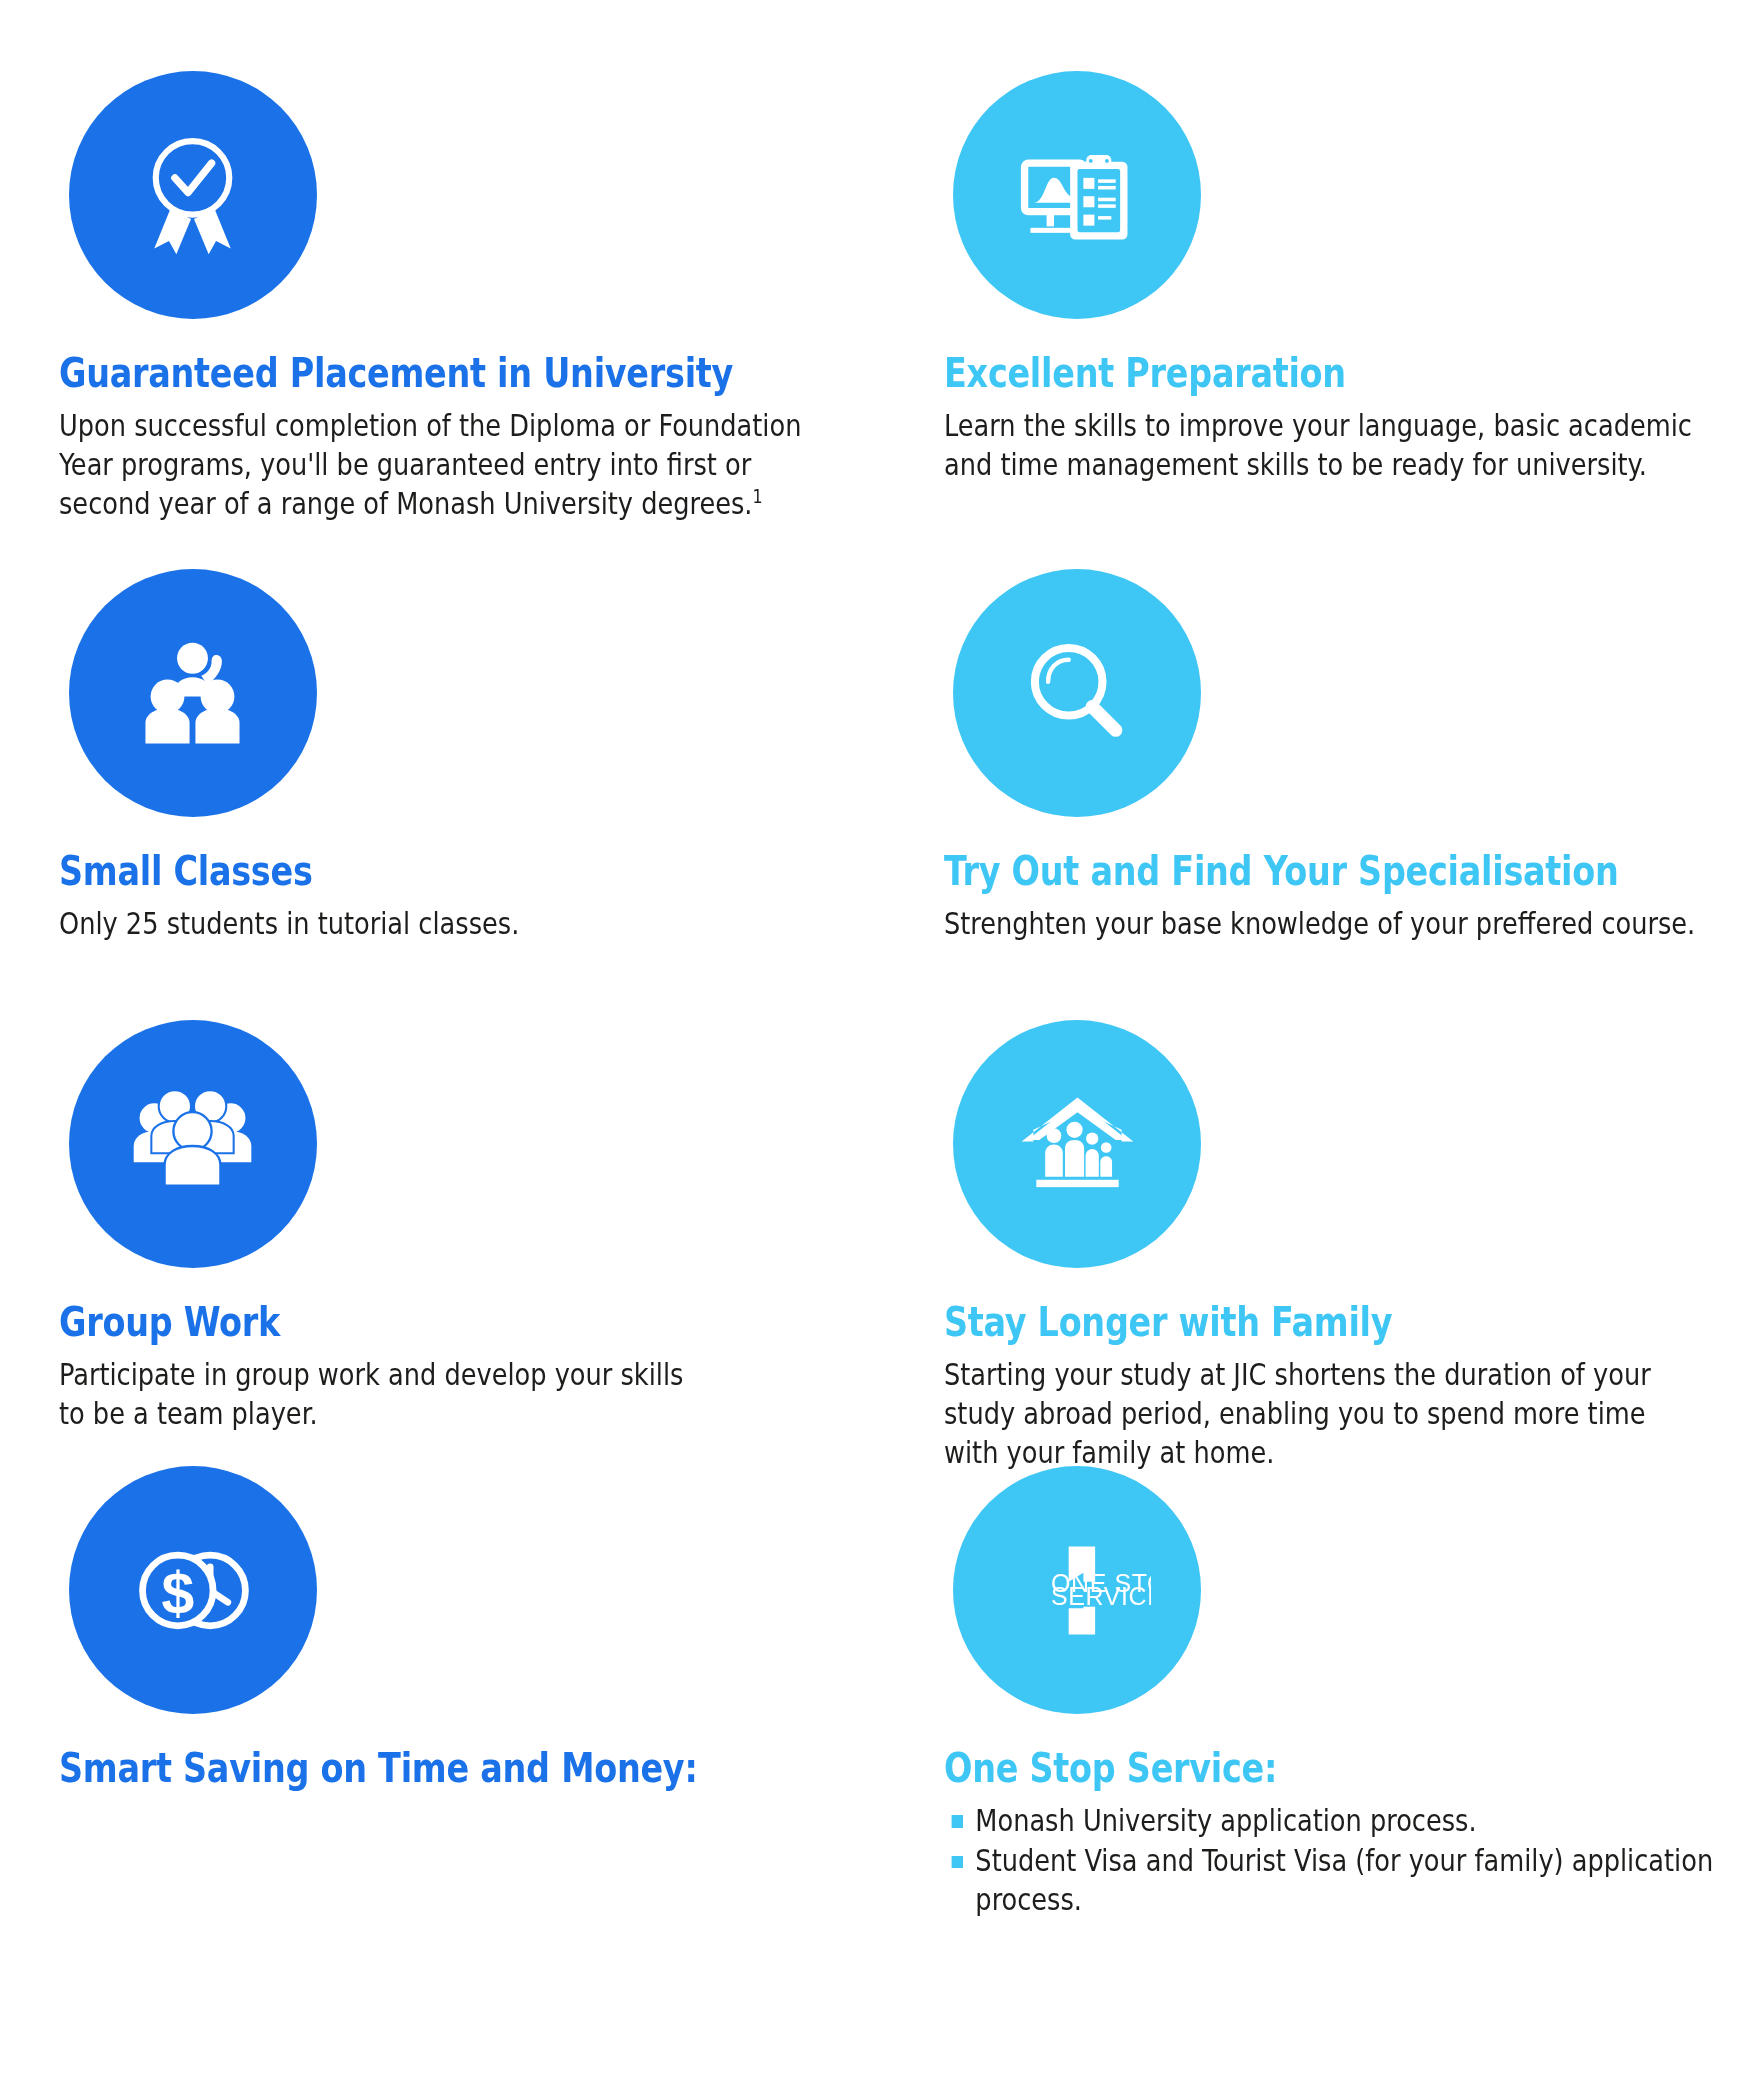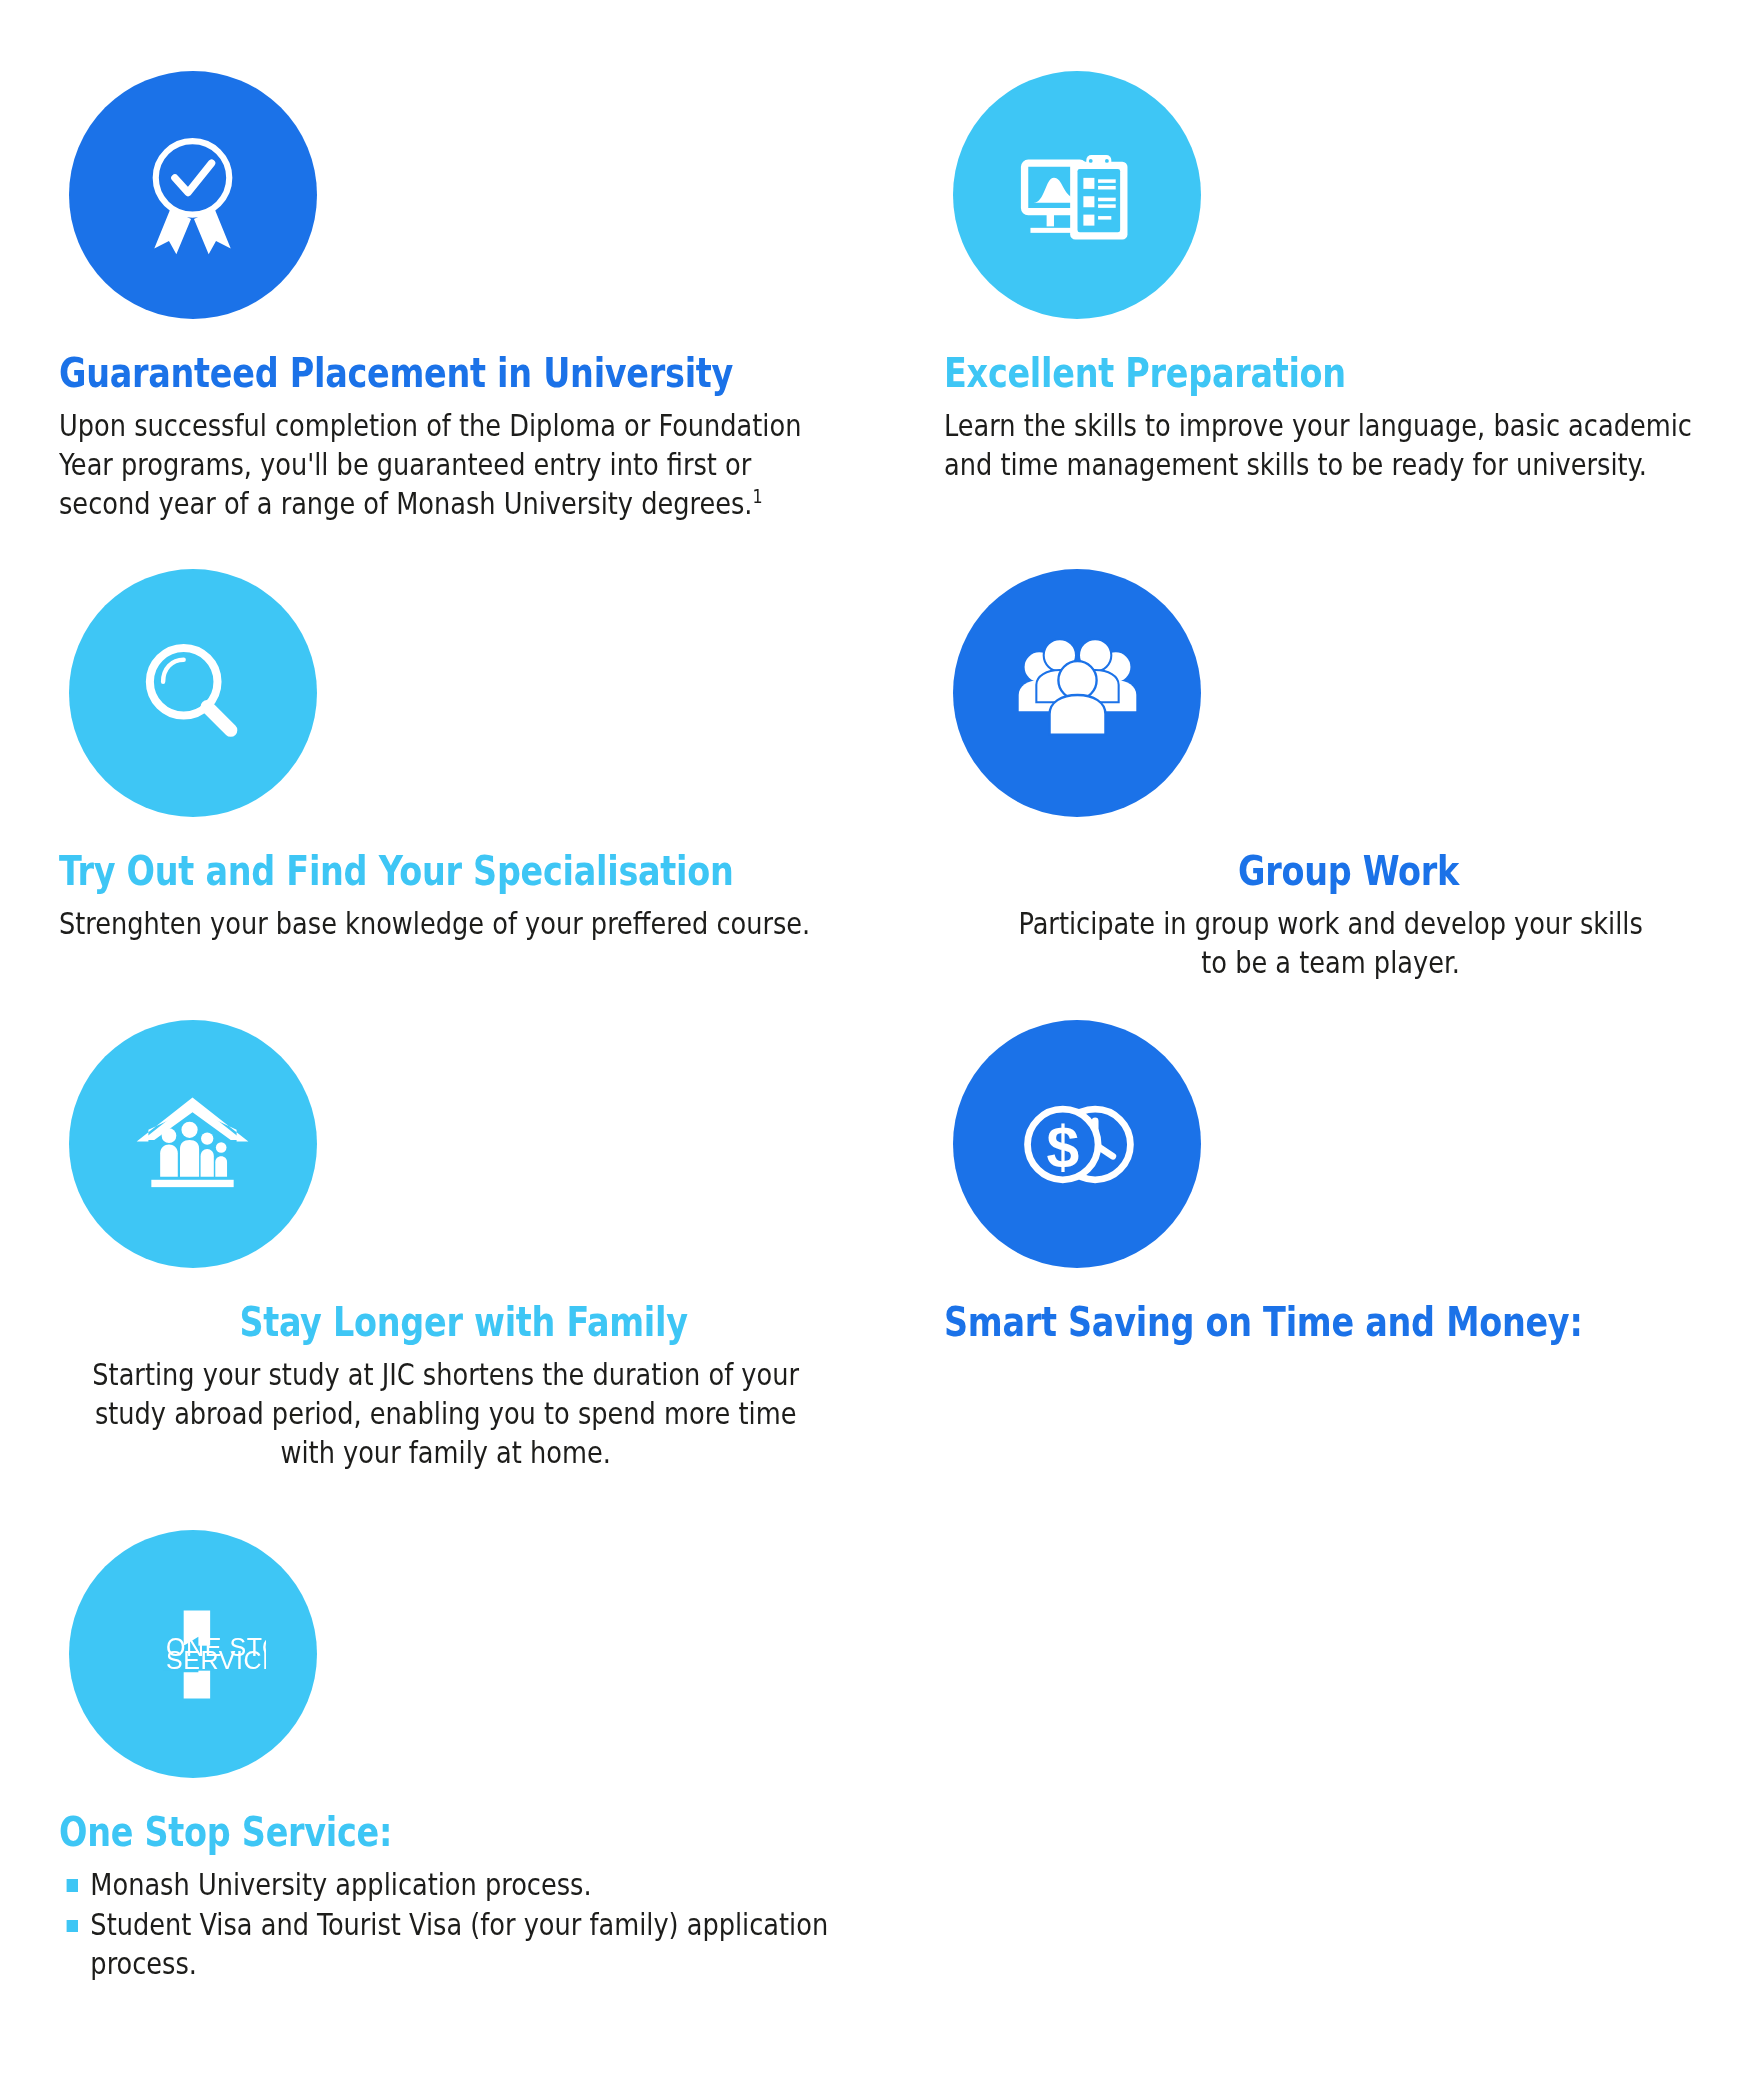--- a/index.html
+++ b/index.html
@@ -23,21 +23,21 @@
     column-gap: 14.7px;
     row-gap: 0px;
     align-content: start;
   }
 
   .cell { position: relative; }
 
   
   .row-h1 { height: 498px; }
   .row-h2 { height: 451px; }
-  .row-h3 { height: 446px; text-align: center; }
+  .row-h3 { height: 446px; }
   .row-h4 { height: 510px; }
 
   .icon-wrap {
     width: 248px;
     height: 248px;
     border-radius: 50%;
     display: flex;
     align-items: center;
     justify-content: center;
     margin-left: 9.8px;
@@ -152,20 +152,37 @@
           <rect x="64" y="64" width="9" height="2.4" fill="#fff"></rect>
         </svg>
       </div>
       <div class="heading light">Excellent Preparation</div>
       <div class="body">
         <span>Learn the skills to improve your language, basic academic</span><br>
         <span>and time management skills to be ready for university.</span>
       </div>
     </div>
 
+    <div class="cell row-h2">
+      <div class="icon-wrap dark">
+        <svg width="147" height="147" viewBox="0 0 100 100">
+          <circle cx="50" cy="26" r="10.5" fill="#fff"></circle>
+          <path d="M37 52 C37 43 43 39 50 39 C57 39 63 43 63 52 Z" fill="#fff"></path>
+          <path d="M60 44 C66 40 70 34 70 28 C70 23 63 22 63 28 C63 33 60 36 56 38 Z" fill="#fff"></path>
+          <circle cx="33" cy="52" r="11.5" fill="#fff"></circle>
+          <path d="M18 84 L18 70 C18 64 25 60 33 60 C41 60 48 64 48 70 L48 84 Z" fill="#fff"></path>
+          <circle cx="67" cy="52" r="11.5" fill="#fff"></circle>
+          <path d="M52 84 L52 70 C52 64 59 60 67 60 C75 60 82 64 82 70 L82 84 Z" fill="#fff"></path>
+        </svg>
+      </div>
+      <div class="heading dark">Small Classes</div>
+      <div class="body">
+        <span>Only 25 students in tutorial classes.</span>
+      </div>
+    </div>
 
     <div class="cell row-h2">
       <div class="icon-wrap light">
         <svg width="147" height="147" viewBox="0 0 100 100">
           <circle cx="44" cy="42" r="23" fill="none" stroke="#fff" stroke-width="5.5"></circle>
           <path d="M30 42 C30 33 36 27 44 27" fill="none" stroke="#fff" stroke-width="3" stroke-linecap="round"></path>
           <line x1="60" y1="59" x2="76" y2="75" stroke="#fff" stroke-width="9" stroke-linecap="round"></line>
         </svg>
       </div>
       <div class="heading light">Try Out and Find Your Specialisation</div>

